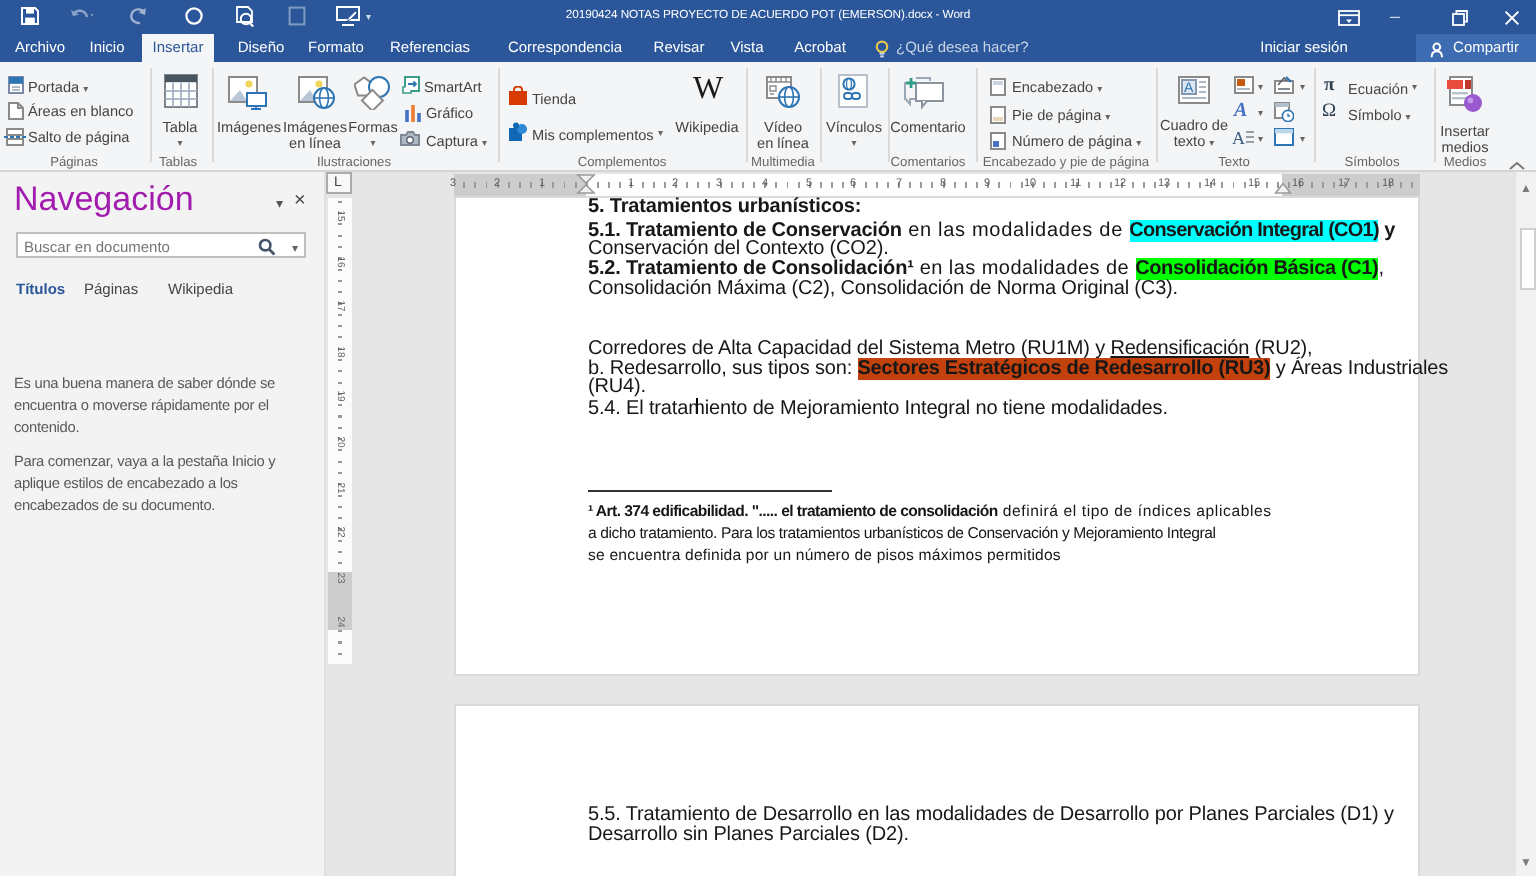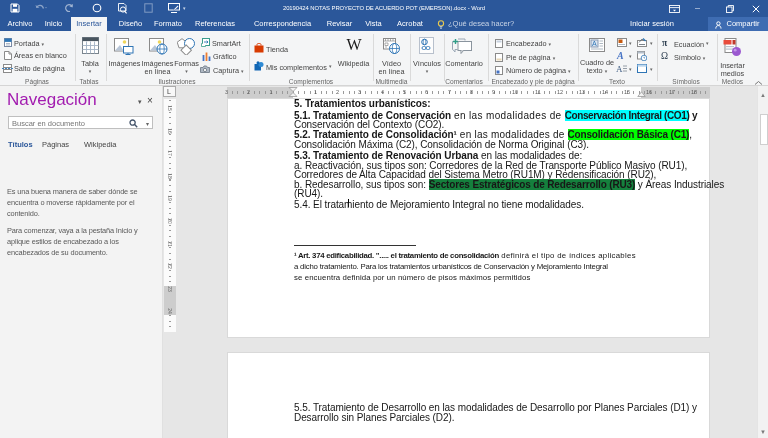--- a/index.html
+++ b/index.html
@@ -30,21 +30,21 @@
 #hruler{left:176px;top:87px;width:581px;height:11px}
 .hrseg{position:absolute;top:0;height:11px}
 .rnum{position:absolute;top:2px;font-size:5.5px;color:#595959}
 #vruler{left:164px;top:99px;width:12px;height:233px;background:#fbfbfb}
 .vnum{position:absolute;left:2.5px;font-size:5px;color:#666;transform:rotate(90deg)}
 
 #docarea{left:177px;top:86px;width:580px;height:352px;background:#e6e6e6}
 .page{position:absolute;left:50px;width:483px;background:#fff;border:1px solid #d9d9d9}
 .dline{position:absolute;font-size:10px;color:#171717;white-space:nowrap;letter-spacing:-0.08px}
 .fline{position:absolute;font-size:7.8px;color:#171717;white-space:nowrap;letter-spacing:-0.05px}
-.hlc{background:#00ffff}.hlg{background:#00ff00}.hly{background:#15803d}
+.hlc{background:#00ffff}.hlg{background:#00ff00}.hly{background:#c2410c}
 
 #sbar{left:757px;top:86px;width:11px;height:352px;background:#f2f2f2;border-left:1px solid #e4e4e4}
 #sthumb{position:absolute;left:2px;top:28px;width:8px;height:31px;background:#fff;border:1px solid #cfcfcf}
 .sarr{position:absolute;left:2px;font-size:6px;color:#7a7a7a}
 svg{display:block}
 </style></head>
 <body>
 <div class="abs" id="titlebar">
   <svg class="qat" style="left:10px" width="10" height="10" viewBox="0 0 10 10">
       <path d="M1 1 H7.5 L9 2.5 V9 H1 Z" fill="none" stroke="#fff" stroke-width="1"></path>
@@ -356,22 +356,20 @@
   <div class="navp" style="left:7px;top:138.5px;white-space:nowrap">Para comenzar, vaya a la pestaña Inicio y<br>aplique estilos de encabezado a los<br>encabezados de su documento.</div>
   <div class="navp" style="left:7px;top:99.5px;white-space:nowrap">Es una buena manera de saber dónde se<br>encuentra o moverse rápidamente por el<br>contenido.</div>
 </div>
 <div class="abs" id="docarea">
   <div class="page" id="page1" style="top:12px;height:240px">
     <div class="dline" style="left:66px;top:-1.2px"><b>5. Tratamientos urbanísticos:</b></div>
     <div class="dline" style="left:66px;top:10.6px"><b>5.1. Tratamiento de Conservación</b><span style="letter-spacing:0.35px"> en las modalidades de </span><span class="hlc"><b style="letter-spacing:-0.38px">Conservación Integral (CO1)</b></span> <b>y</b></div>
     <div class="dline" style="left:66px;top:20.2px">Conservación del Contexto (CO2).</div>
     <div class="dline" style="left:66px;top:30px"><b>5.2. Tratamiento de Consolidación¹</b><span style="letter-spacing:0.22px"> en las modalidades de </span><span class="hlg"><b style="letter-spacing:-0.18px">Consolidación Básica (C1)</b></span>,</div>
     <div class="dline" style="left:66px;top:40.4px">Consolidación Máxima (C2), Consolidación de Norma Original (C3).</div>
-    <div class="dline" style="left:66px;top:50.9px"><b>5.3. Tratamiento de Renovación Urbana</b> en las modalidades de:</div>
-    <div class="dline" style="left:66px;top:60.5px">a. Reactivación, sus tipos son: Corredores de la Red de Transporte Público Masivo (RU1),</div>
     <div class="dline" style="left:66px;top:70.1px">Corredores de Alta Capacidad del Sistema Metro (RU1M) y <u>Redensificación</u> (RU2),</div>
     <div class="dline" style="left:66px;top:79.7px">b. Redesarrollo, sus tipos son: <span class="hly"><b style="letter-spacing:-0.15px">Sectores Estratégicos de Redesarrollo (RU3)</b></span> y Áreas Industriales</div>
     <div class="dline" style="left:66px;top:89.3px">(RU4).</div>
     <div class="abs" style="left:120px;top:100px;width:1px;height:8px;background:#000"></div>
       <div class="dline" style="left:66px;top:99.5px">5.4. El tratamiento de Mejoramiento Integral no tiene modalidades.</div>
     <div class="abs" style="left:66px;top:145.5px;width:122px;height:1px;background:#333"></div>
     <div class="fline" style="left:66px;top:152px"><b style="letter-spacing:-0.28px">¹ Art. 374 edificabilidad. "..... el tratamiento de consolidación</b><span style="letter-spacing:0.3px"> definirá el tipo de índices aplicables</span></div>
     <div class="fline" style="left:66px;top:163.2px;letter-spacing:-0.2px">a dicho tratamiento. Para los tratamientos urbanísticos de Conservación y Mejoramiento Integral</div>
     <div class="fline" style="left:66px;top:174px;letter-spacing:0.1px">se encuentra definida por un número de pisos máximos permitidos</div>
   </div>

